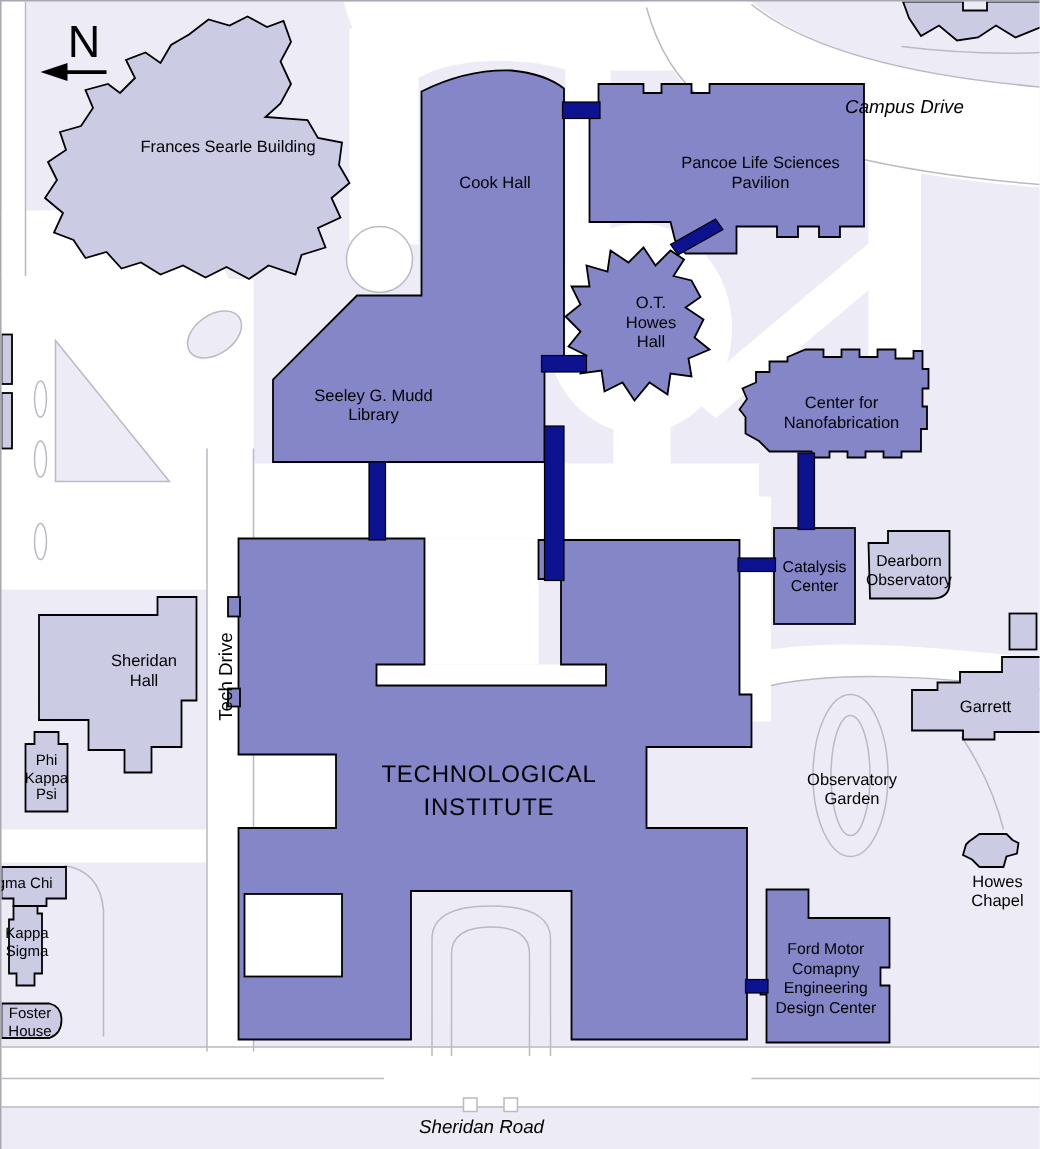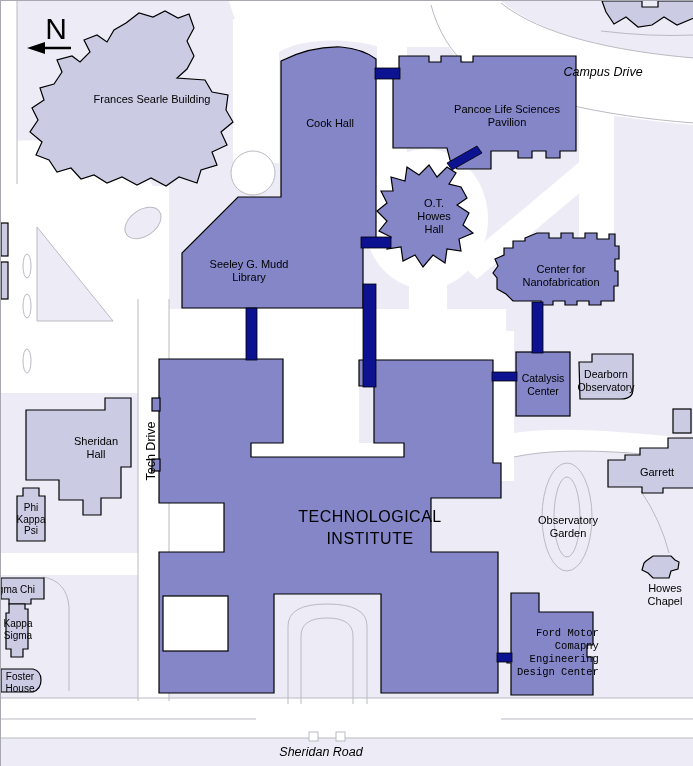--- a/index.html
+++ b/index.html
@@ -20,22 +20,22 @@
   .conn{fill:var(--connector);stroke:var(--outline);stroke-width:0.8;}
   .hole{fill:var(--road);stroke:var(--outline);stroke-width:1.2;}
   .cross{fill:var(--road);stroke:var(--road-line);stroke-width:1;}
   .narrow{stroke:#000;stroke-width:2.5;}
   .lbl{position:absolute;color:var(--text);font-size:11px;line-height:13px;
        text-align:center;transform:translate(-50%,-50%);white-space:nowrap;
        pointer-events:none;}
   .lbl span{display:block;}
   .lbl-s{font-size:10px;line-height:11.5px;}
   .lbl-road{font-size:12.5px;font-style:italic;}
-  .lbl-big{font-size:16px;line-height:22px;letter-spacing:.5px;margin-left:44px;}
-  .lbl-left{transform:translate(0,0);text-align:right;font-family:Liberation Mono, monospace;}
+  .lbl-big{font-size:16px;line-height:22px;letter-spacing:.5px;}
+  .lbl-left{transform:translate(0,0);text-align:center;}
   .lbl-rot{transform:translate(-50%,-50%) rotate(-90deg);font-size:12.5px;}
   .lbl-n{font-size:30px;line-height:30px;}
 </style>
 </head>
 <body>
 
 <div id="map">
 <svg width="693" height="766" viewBox="0 0 693 766">
 
   <g>

